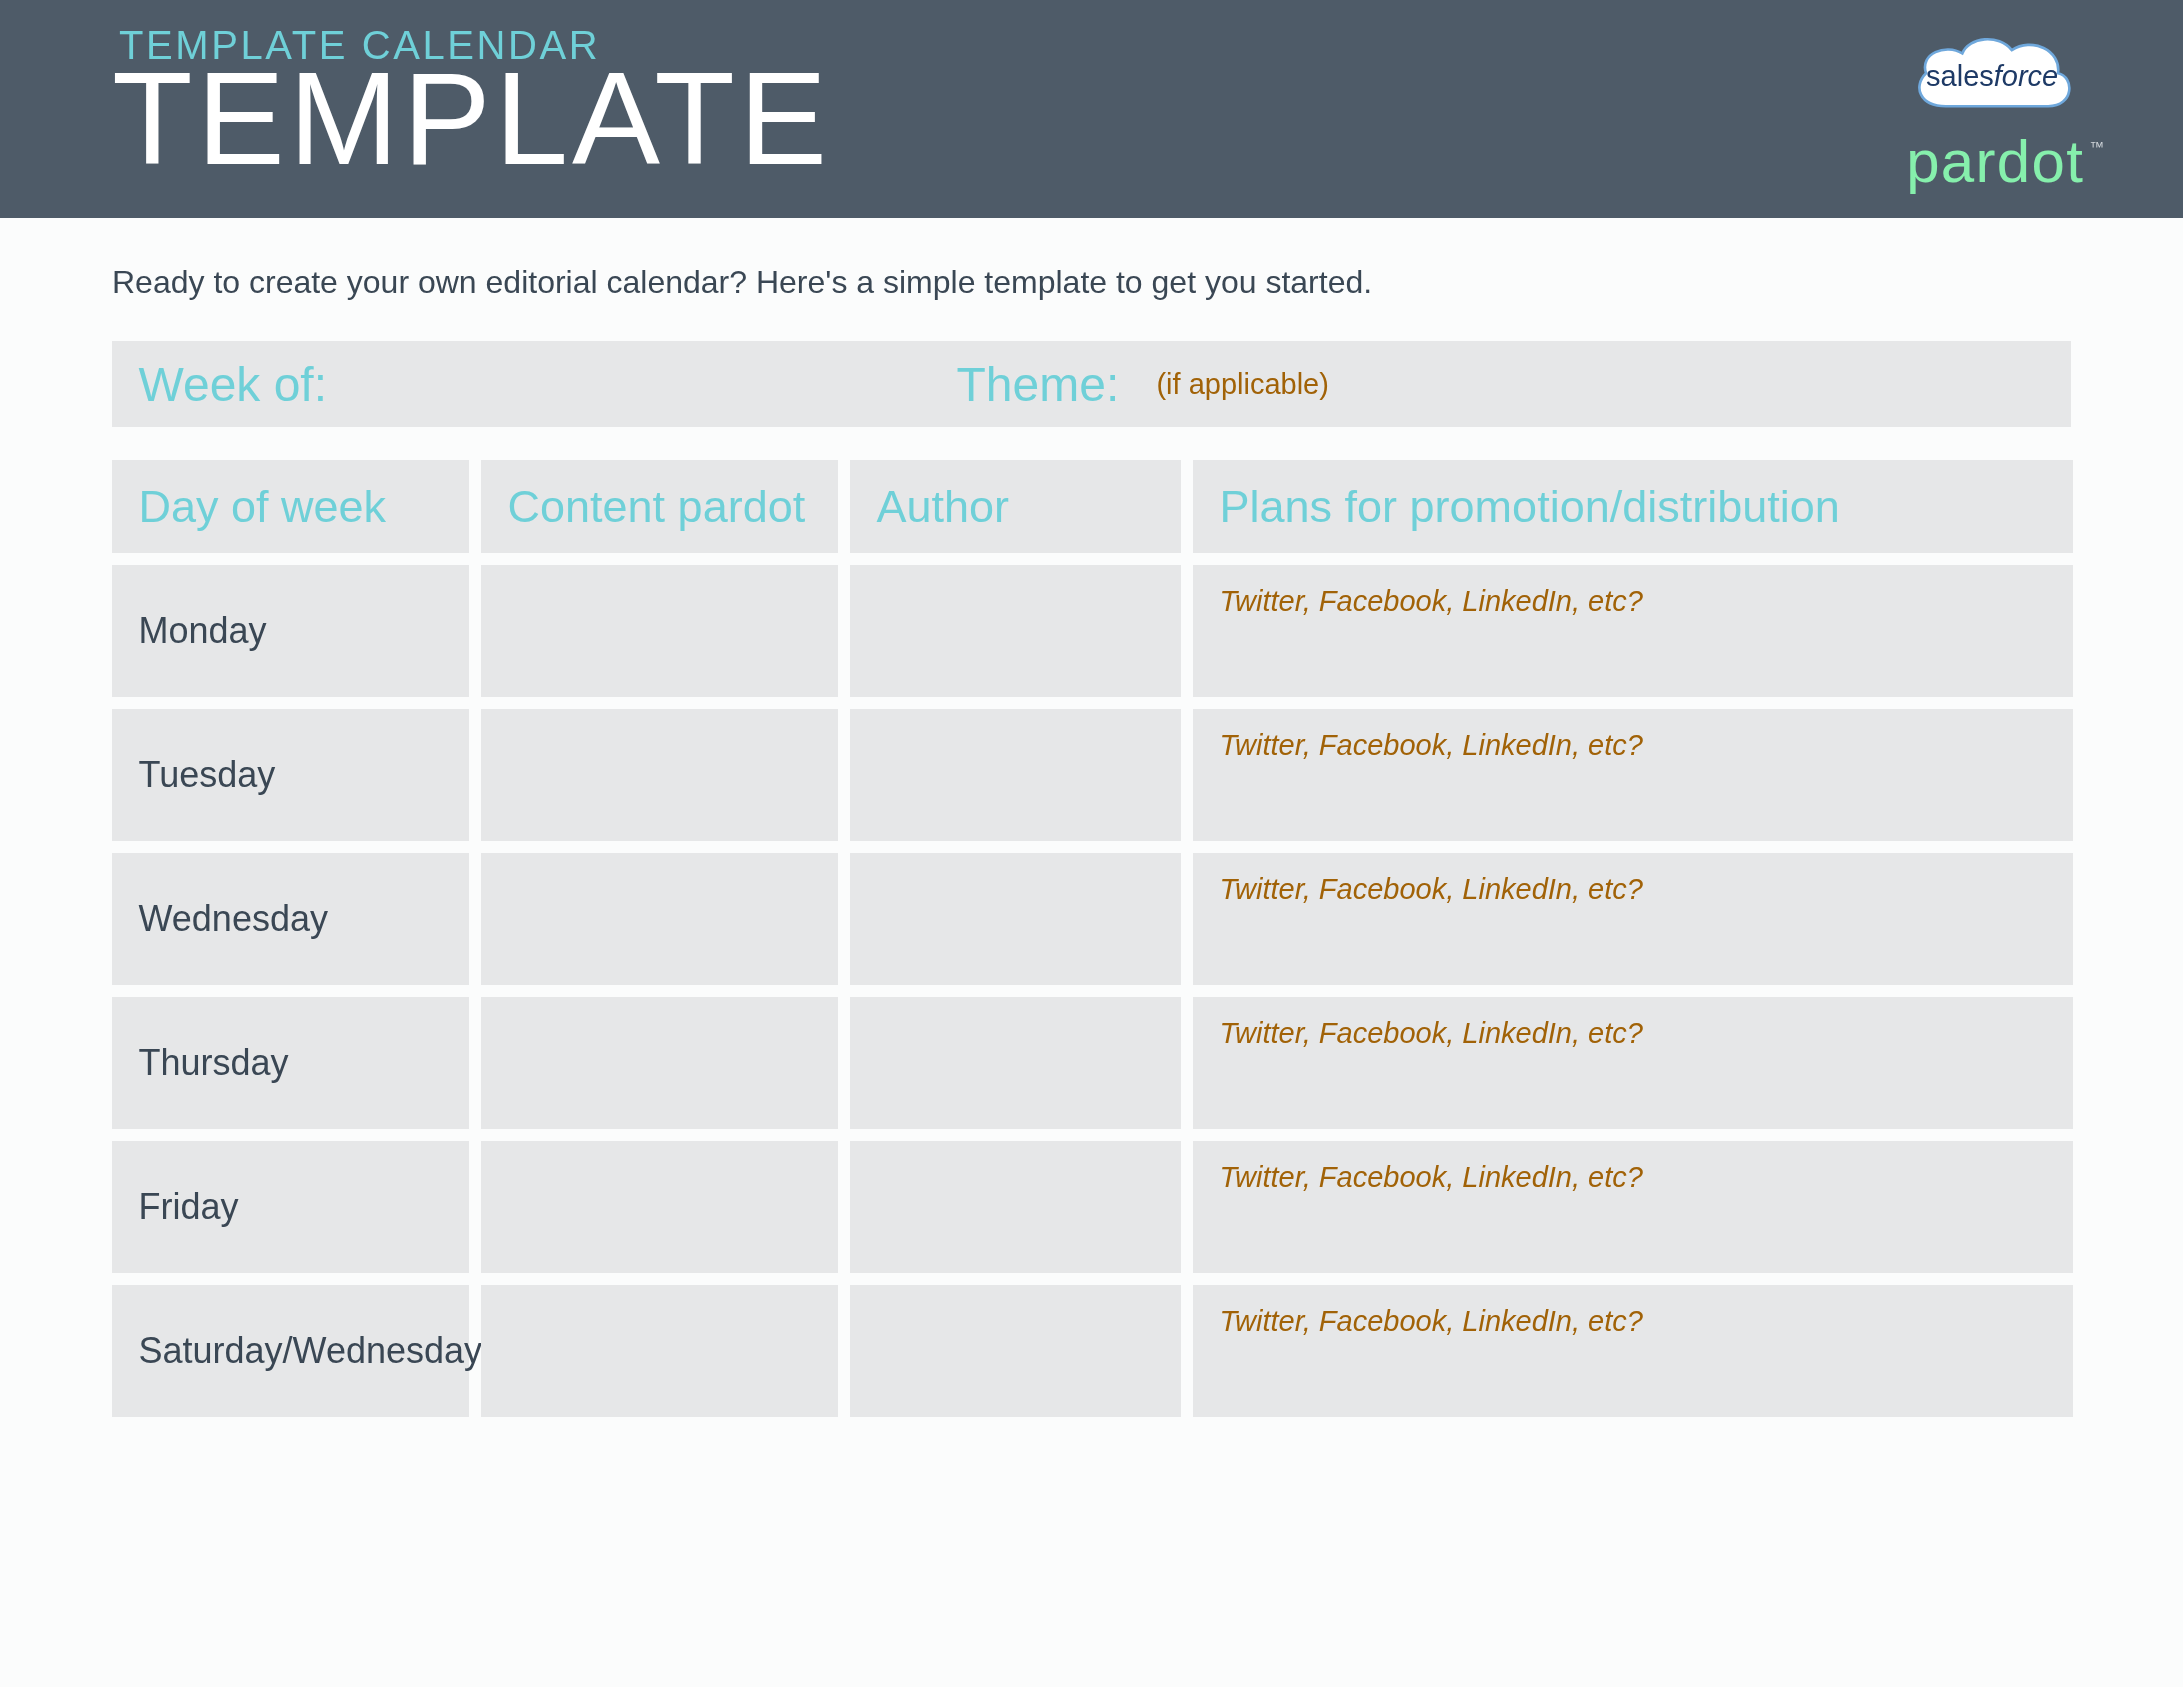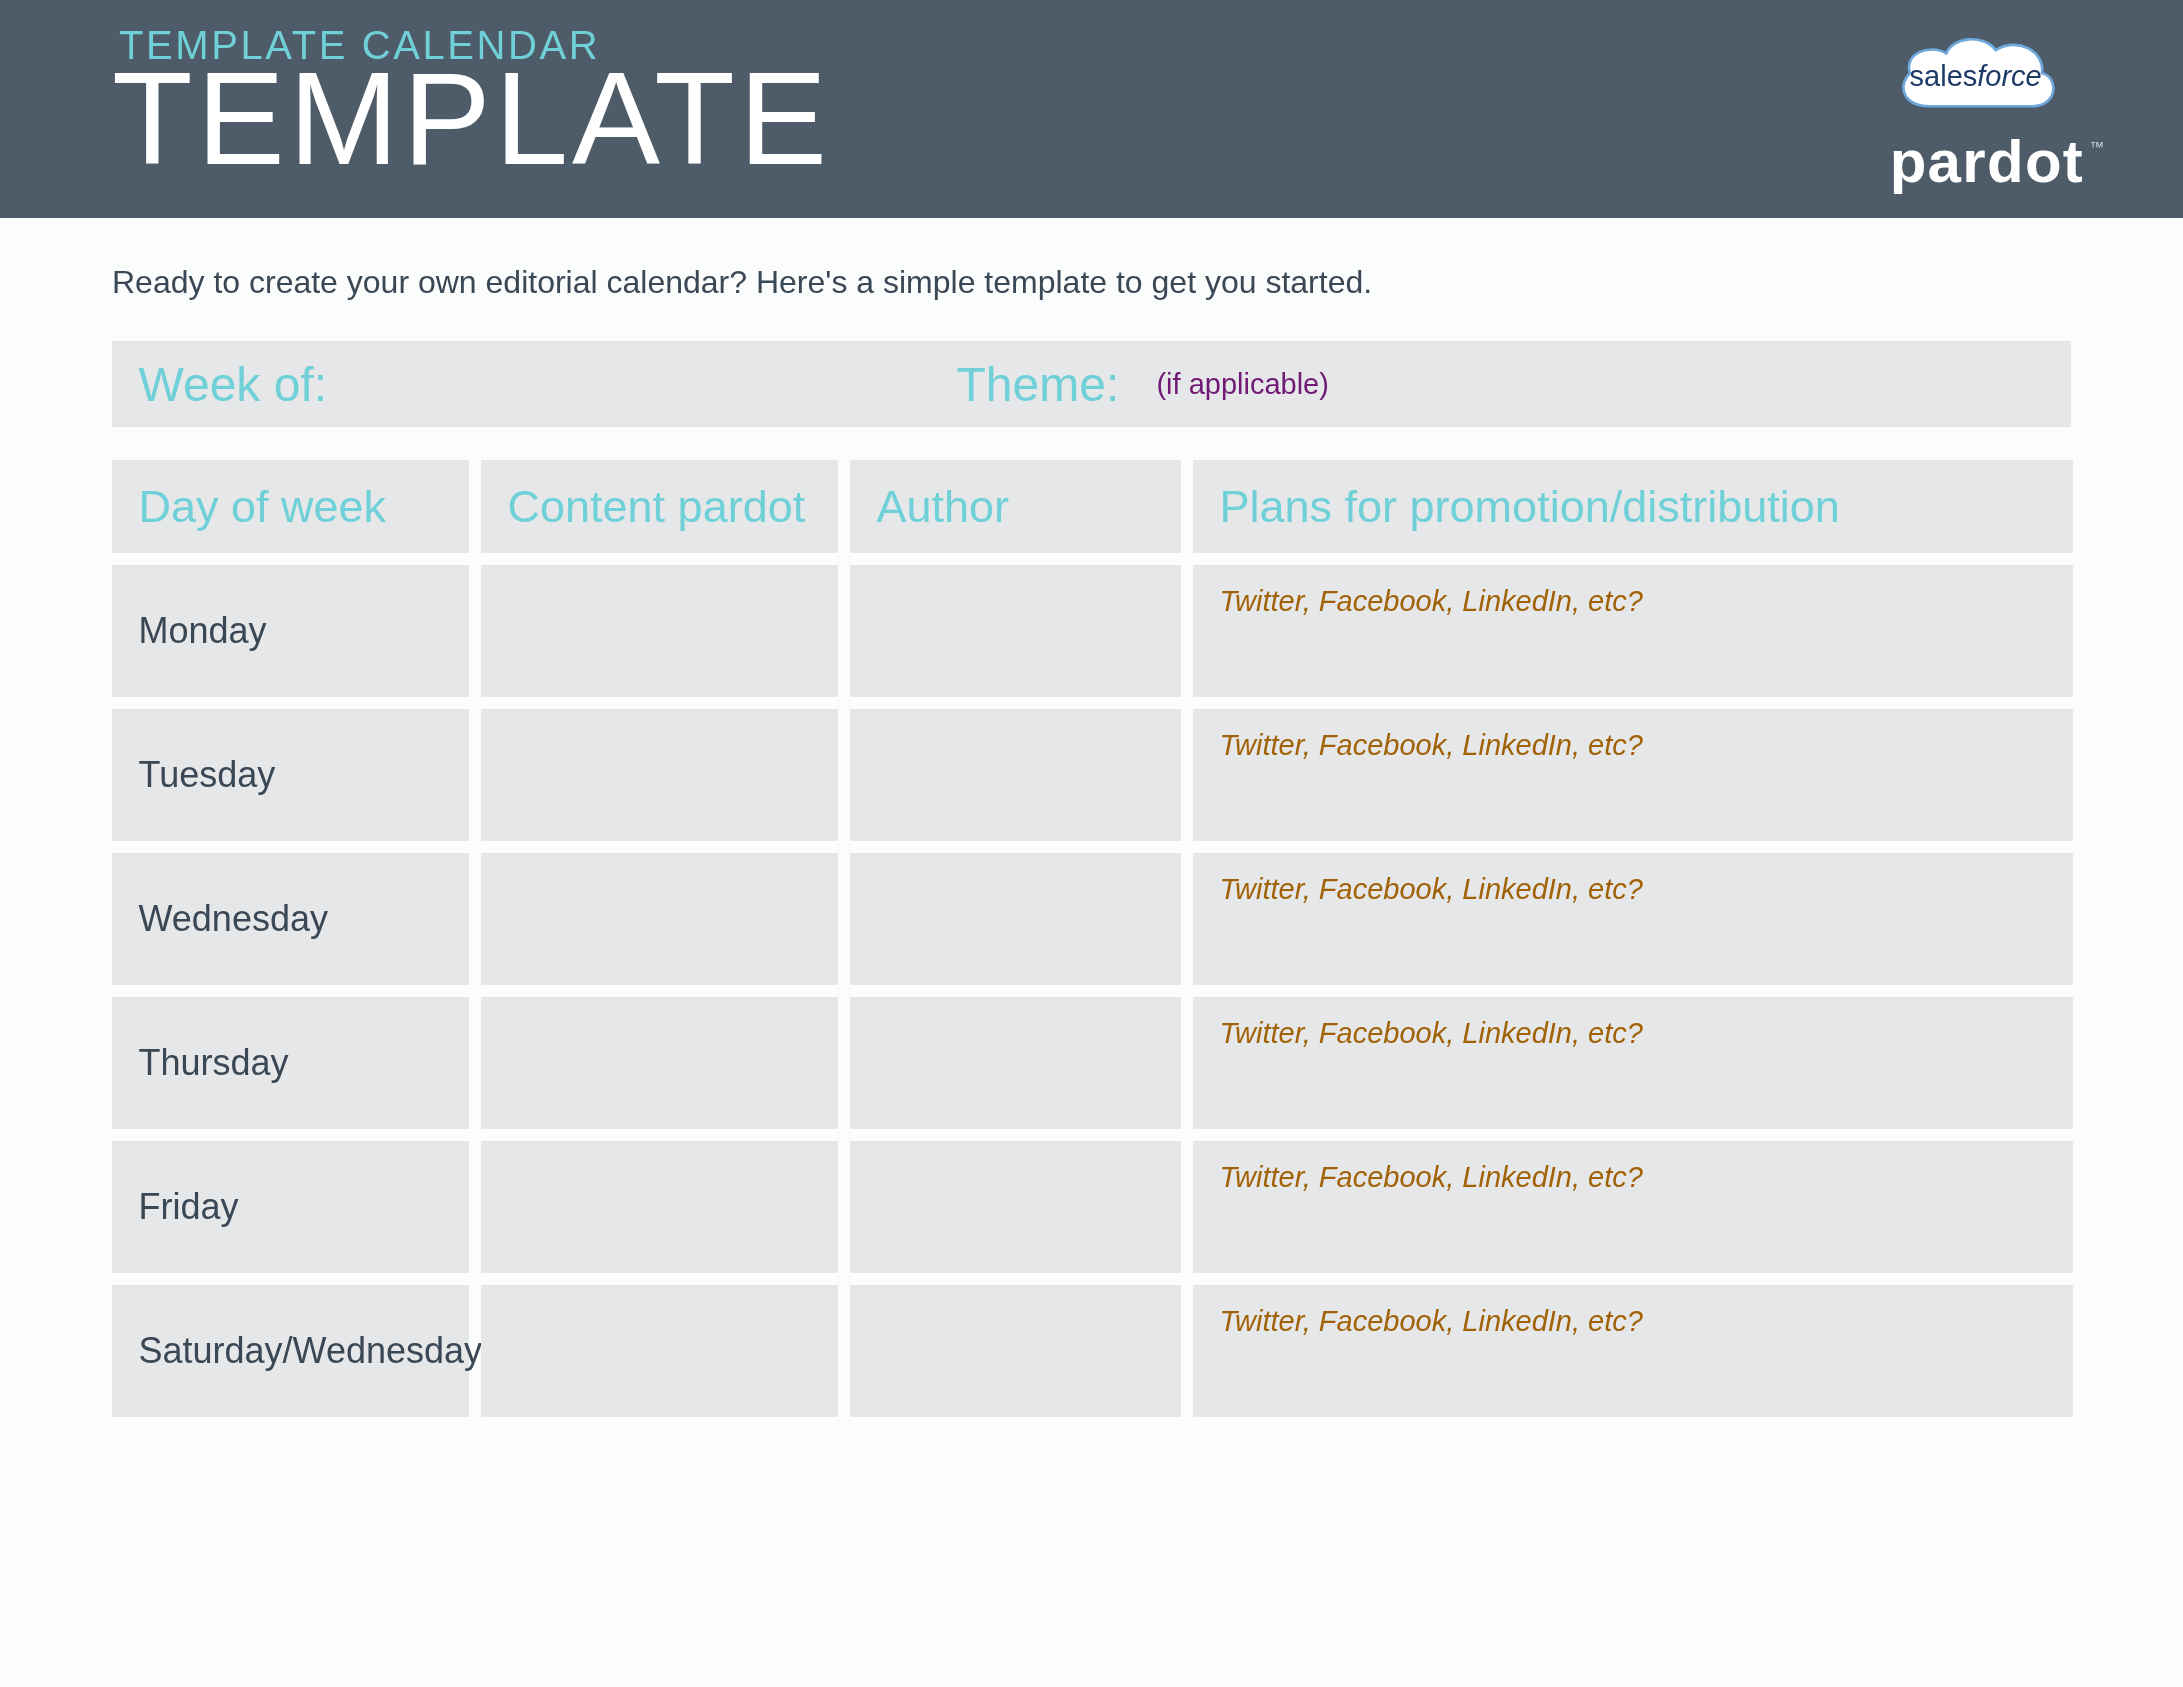--- a/index.html
+++ b/index.html
@@ -56,22 +56,22 @@
   .cloud-text {
     position:absolute;
     top:0; left:0; width:100%; height:100%;
     display:flex; align-items:center; justify-content:center;
     font-size:29px; color:#1e3a66; font-weight:400;
   }
   .cloud-text .italic { font-style: italic; font-weight:300; }
   .pardot-row { display:flex; align-items:flex-start; }
   .pardot-word {
     font-size: 60px;
-    font-weight: 700;
-    color: #ffffff;
+    font-weight: 400;
+    color: #86efac;
     letter-spacing: 1.3px;
     line-height: 1;
   }
   .tm {
     font-size: 14.6px;
     color: #cfd4d9;
     margin-left: 5.3px;
     margin-top: 6.6px;
   }
 
@@ -103,21 +103,21 @@
     font-weight: 300;
     color: #6fd0d8;
   }
   .meta-bar .theme {
     font-size: 48px;
     font-weight: 300;
     color: #6fd0d8;
   }
   .meta-bar .theme-note {
     font-size: 29px;
-    color: #701a75;
+    color: #a16207;
     font-weight: 300;
     margin-left: 13.2px;
   }
 
   
   .grid {
     display: grid;
     grid-template-columns: 357px 357px 331px 880px;
     column-gap: 20px;
     row-gap: 26.5px;

